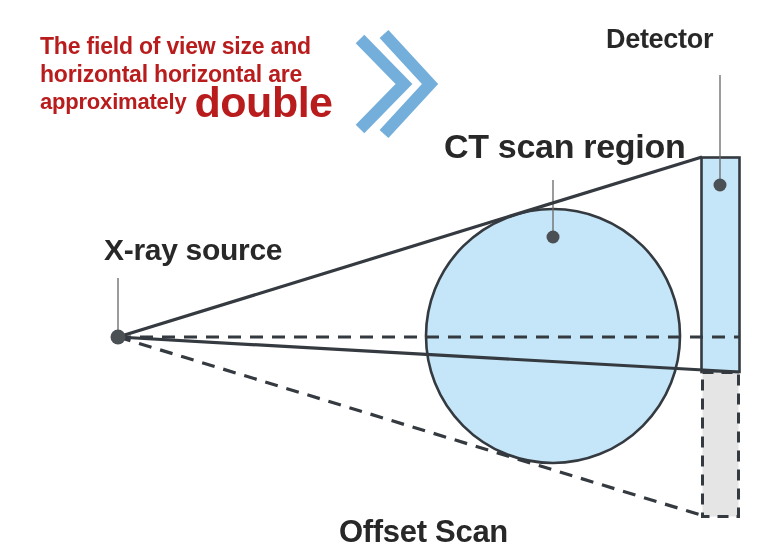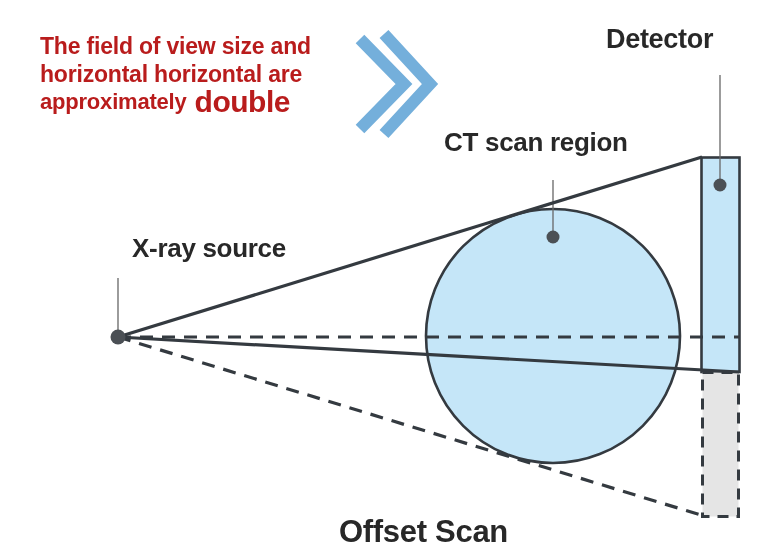--- a/index.html
+++ b/index.html
@@ -12,33 +12,33 @@
   }
   .diagram-svg{position:absolute;left:0;top:0;}
   .label{
     position:absolute;
     color:#282828;
     font-weight:bold;
     white-space:nowrap;
     letter-spacing:-0.3px;
   }
   .label-detector{left:606px;top:24px;font-size:27px;}
-  .label-ct{left:444px;top:127px;font-size:26px;}
-  .label-source{left:132px;top:233px;font-size:26px;}
+  .label-ct{left:444px;top:127px;font-size:34px;}
+  .label-source{left:104px;top:233px;font-size:30px;}
   .label-offset{left:339px;top:514px;font-size:31px;}
   .callout{
     position:absolute;left:40px;top:32px;
     color:#b91c1c;
     font-weight:bold;
     line-height:28px;
     font-size:23px;
     letter-spacing:-0.2px;
   }
   .callout .line3{font-size:22px;display:flex;align-items:center;gap:8px;}
-  .callout .emph{font-size:30px;letter-spacing:-0.5px;}
+  .callout .emph{font-size:43px;letter-spacing:-0.5px;}
 </style>
 </head>
 <body>
 
 <div class="canvas">
 
   <svg class="diagram-svg" width="780" height="560" viewBox="0 0 780 560">
 
     <circle cx="553" cy="336" r="127" fill="#C5E6F8" stroke="#343A40" stroke-width="2.6"></circle>
 

